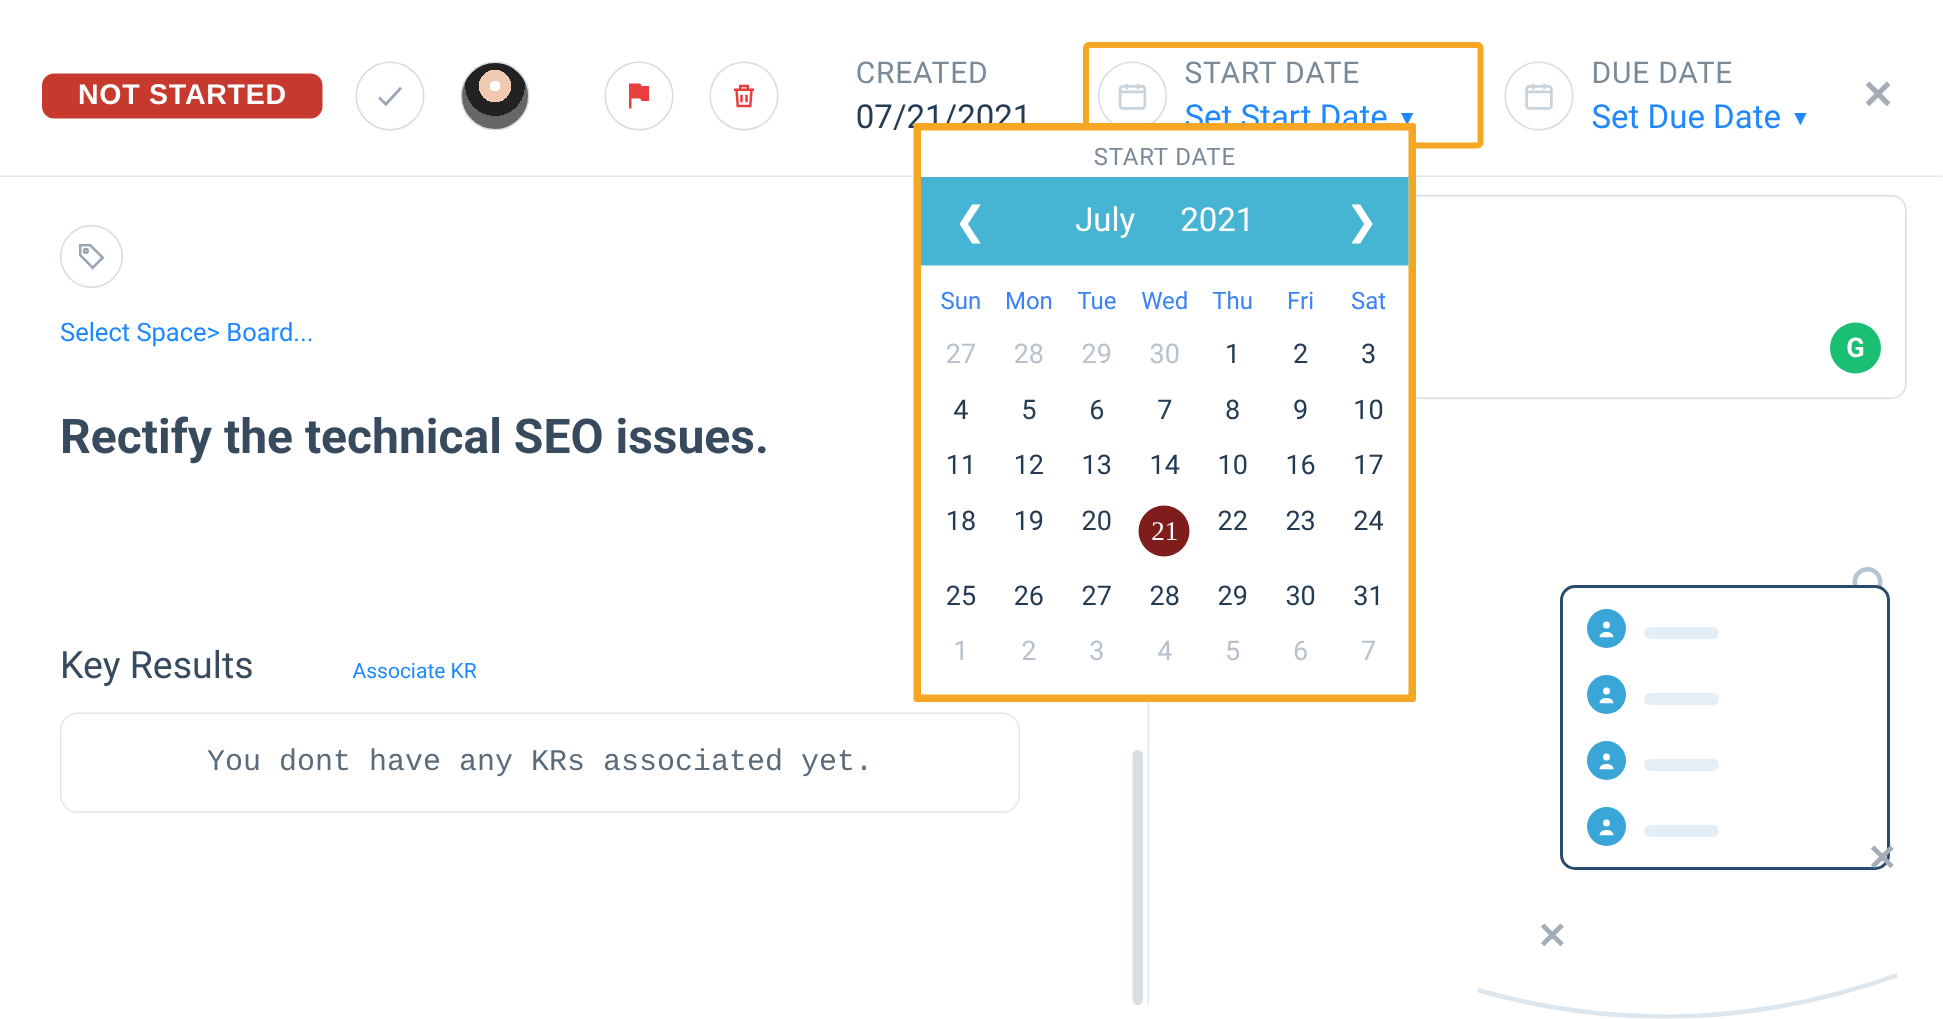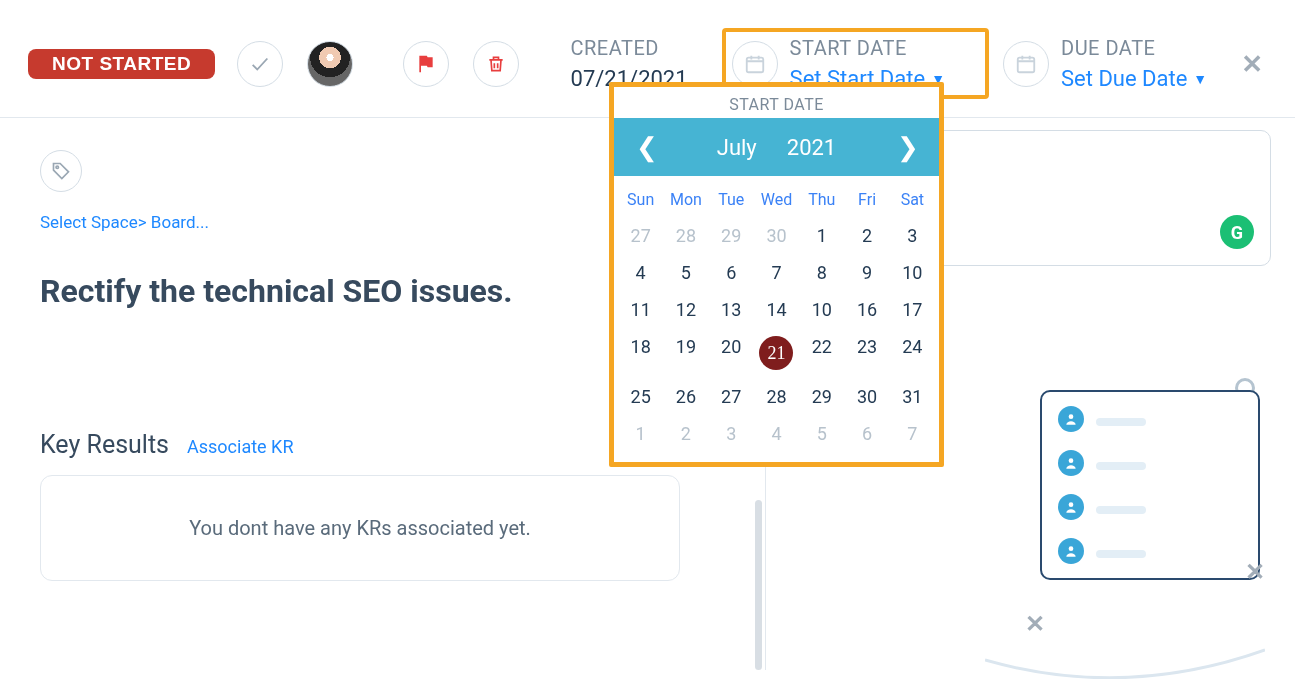--- a/index.html
+++ b/index.html
@@ -23,22 +23,22 @@
 
   .close-x { margin-left:auto; color:#a2adb8; font-size:26px; font-weight:700; cursor:pointer; padding:0 4px; }
 
   .body { position:relative; padding:32px 40px; }
   .tag-icon { width:42px; height:42px; border:1.5px solid #d4dde5; border-radius:50%; display:flex; align-items:center; justify-content:center; color:#9aa7b3; margin-bottom:20px; }
   .breadcrumb { color:#1e88ff; font-size:17px; margin-bottom:40px; display:inline-block; cursor:pointer; }
   .task-title { font-size:32px; color:#374a5e; font-weight:700; margin-bottom:120px; }
 
   .kr-header { display:flex; align-items:baseline; gap:18px; margin-bottom:16px; }
   .kr-title { font-size:25px; color:#374a5e; }
-  .kr-link { color:#1e88ff; font-size:18px; cursor:pointer; }
-  .kr-box { width:640px; padding:40px 0; border:1px solid #e2e8ee; border-radius:12px; text-align:center; color:#5a6b7b; font-size:20px; background:#fff; }
+  .kr-link { color:#1e88ff; font-size:14px; cursor:pointer;margin-left:48px; }
+  .kr-box { width:640px; padding:21px 0; border:1px solid #e2e8ee; border-radius:12px; text-align:center; color:#5a6b7b; font-size:20px; background:#fff;font-family:Liberation Mono, monospace; }
 
   
   .rpanel { position:absolute; right:0; top:110px; width:530px; height:560px; border-left:1px solid #e2e8ee; padding:20px 24px 0 24px; }
   .comment-box { border:1px solid #d4dde5; border-radius:10px; padding:20px 60px 90px 18px; position:relative; }
   .comment-box .ph { color:#9aa7b3; font-size:20px; }
   .g-badge { position:absolute; right:16px; bottom:16px; width:34px; height:34px; border-radius:50%; background:#1bbf74; display:flex; align-items:center; justify-content:center; color:#fff; font-weight:700; font-size:18px; }
   .actions { display:flex; justify-content:flex-end; gap:20px; margin-top:16px; align-items:center; }
   .cancel { color:#1e88ff; font-size:20px; cursor:pointer; }
   .post { background:#1e88ff; color:#fff; font-size:19px; padding:8px 18px; border:none; border-radius:6px; cursor:pointer; }
 

